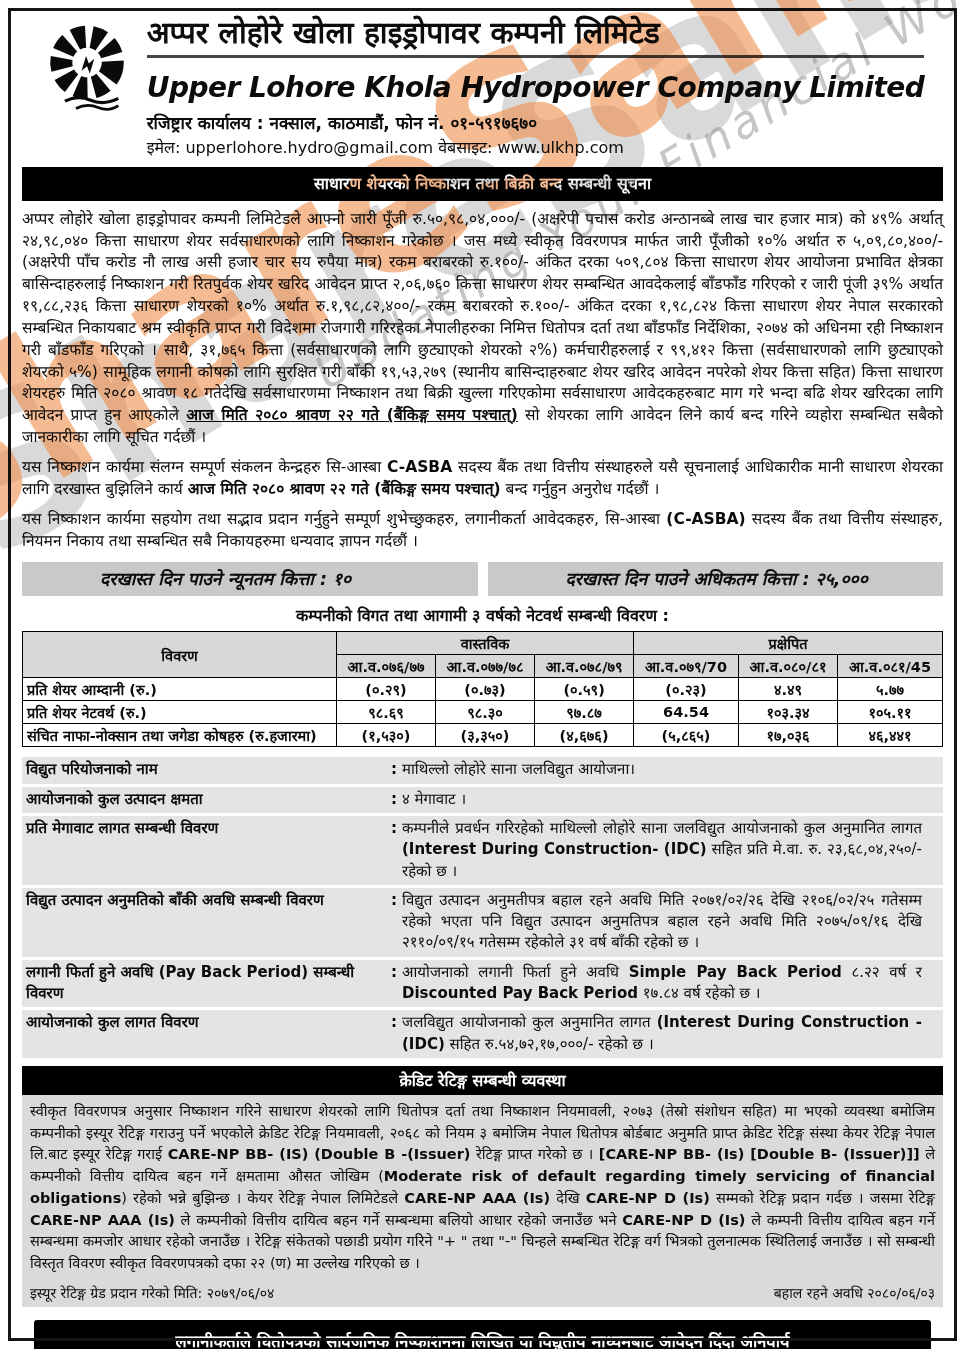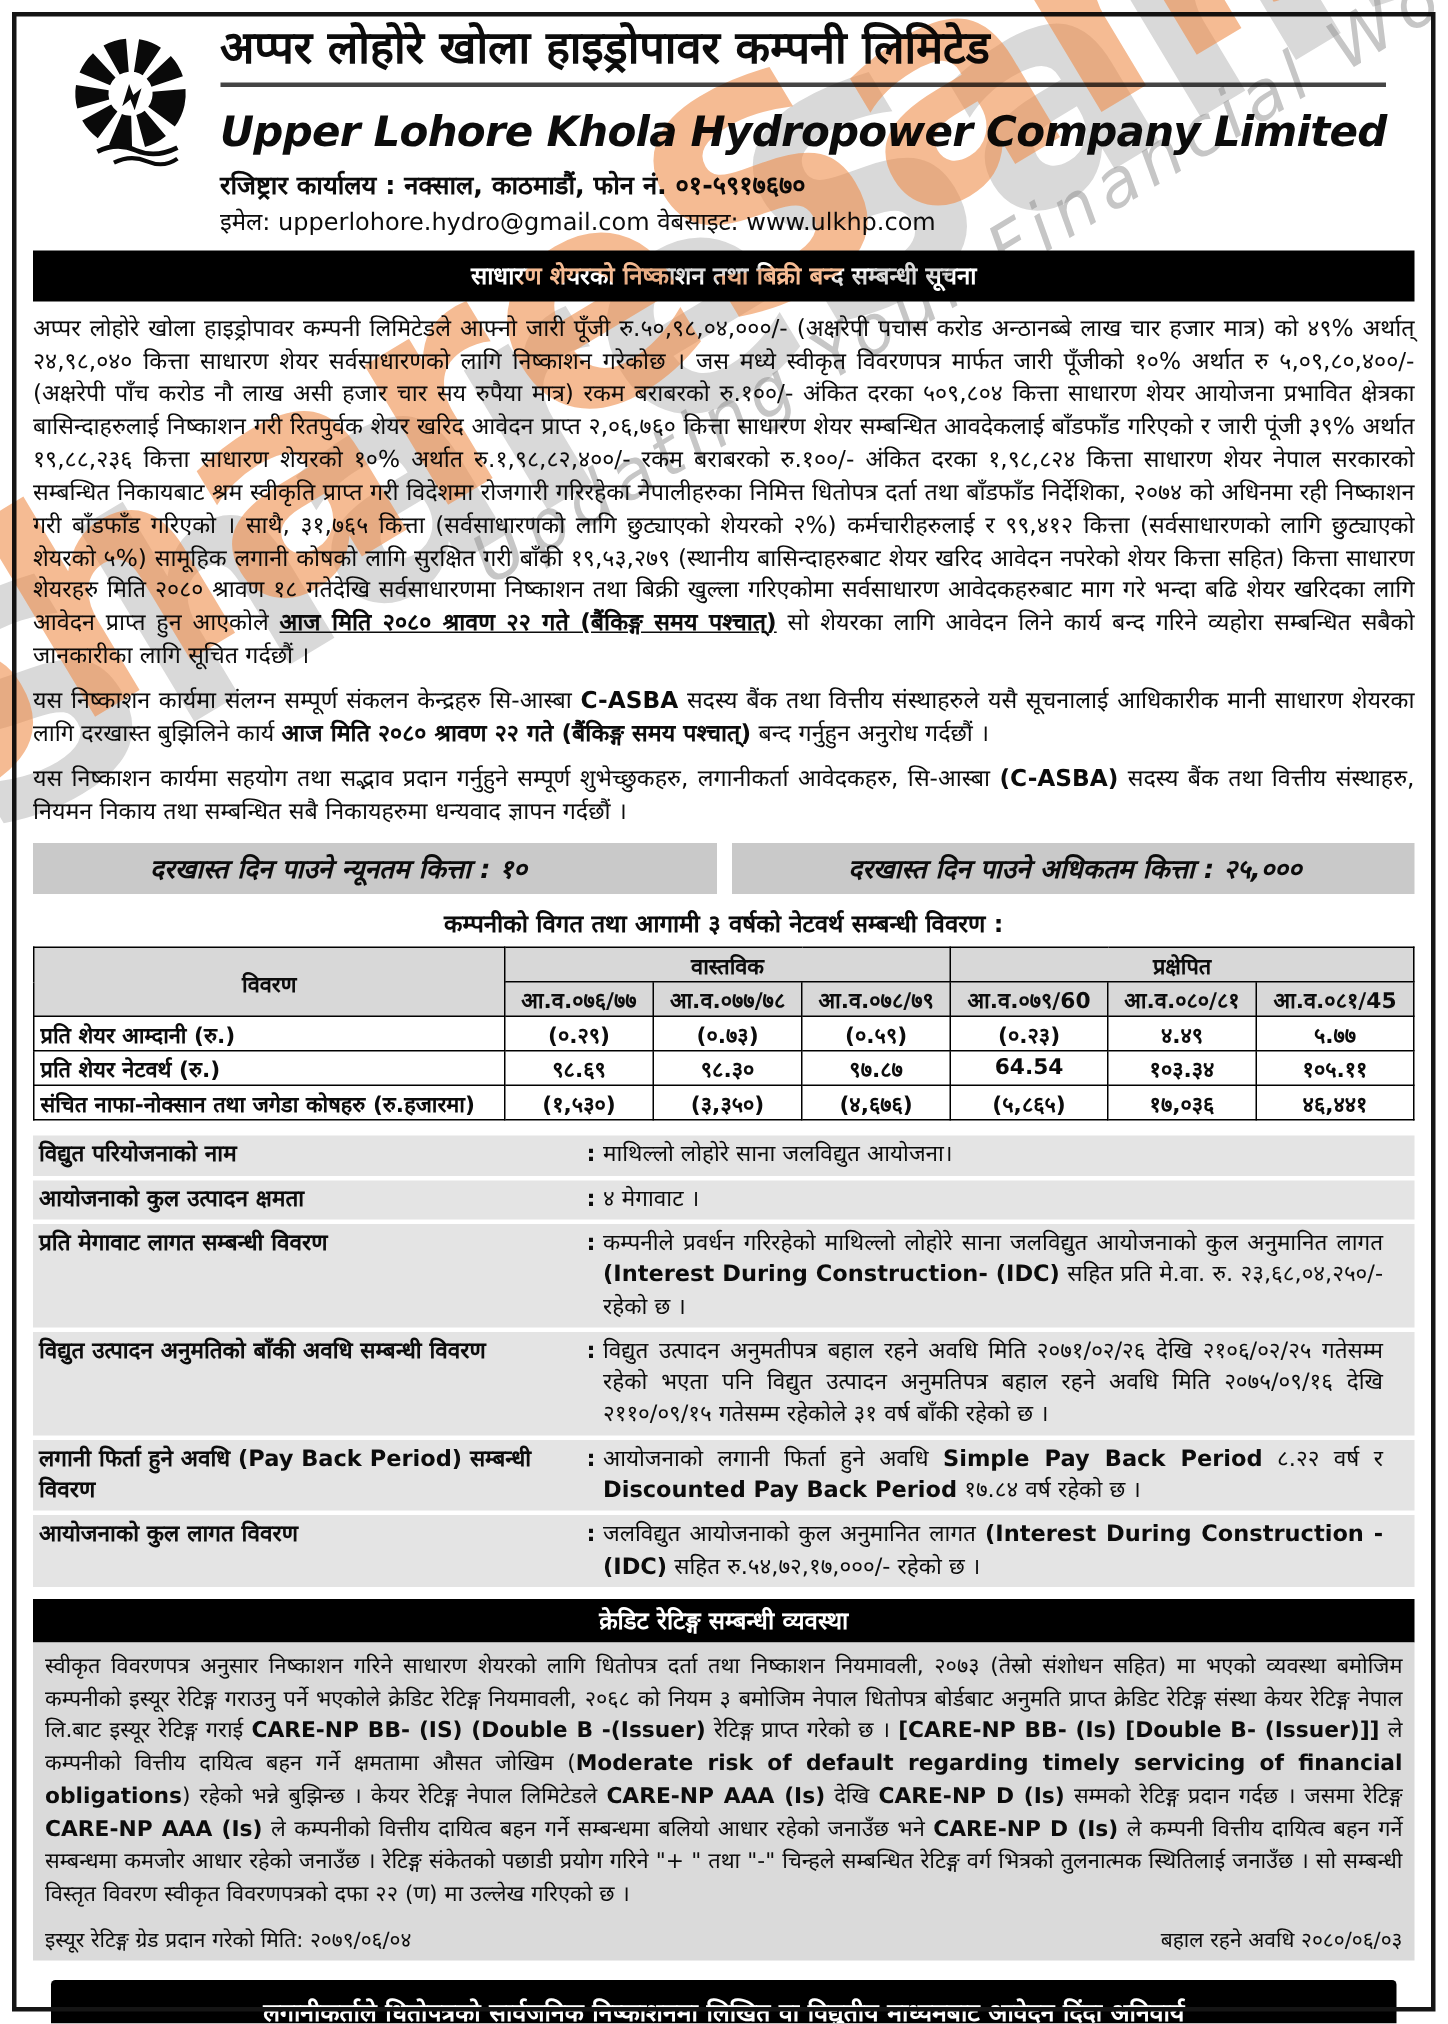--- a/index.html
+++ b/index.html
@@ -99,21 +99,21 @@
       <thead>
         <tr>
           <th rowspan="2">विवरण</th>
           <th colspan="3">वास्तविक</th>
           <th colspan="3">प्रक्षेपित</th>
         </tr>
         <tr>
           <th>आ.व.०७६/७७</th>
           <th>आ.व.०७७/७८</th>
           <th>आ.व.०७८/७९</th>
-          <th>आ.व.०७९/60</th>
+          <th>आ.व.०७९/70</th>
           <th>आ.व.०८०/८१</th>
           <th>आ.व.०८१/45</th>
         </tr>
       </thead>
       <tbody>
         <tr>
           <td class="lbl">प्रति शेयर आम्दानी (रु.)</td>
           <td>(०.२९)</td>
           <td>(०.७३)</td>
           <td>(०.५९)</td>

